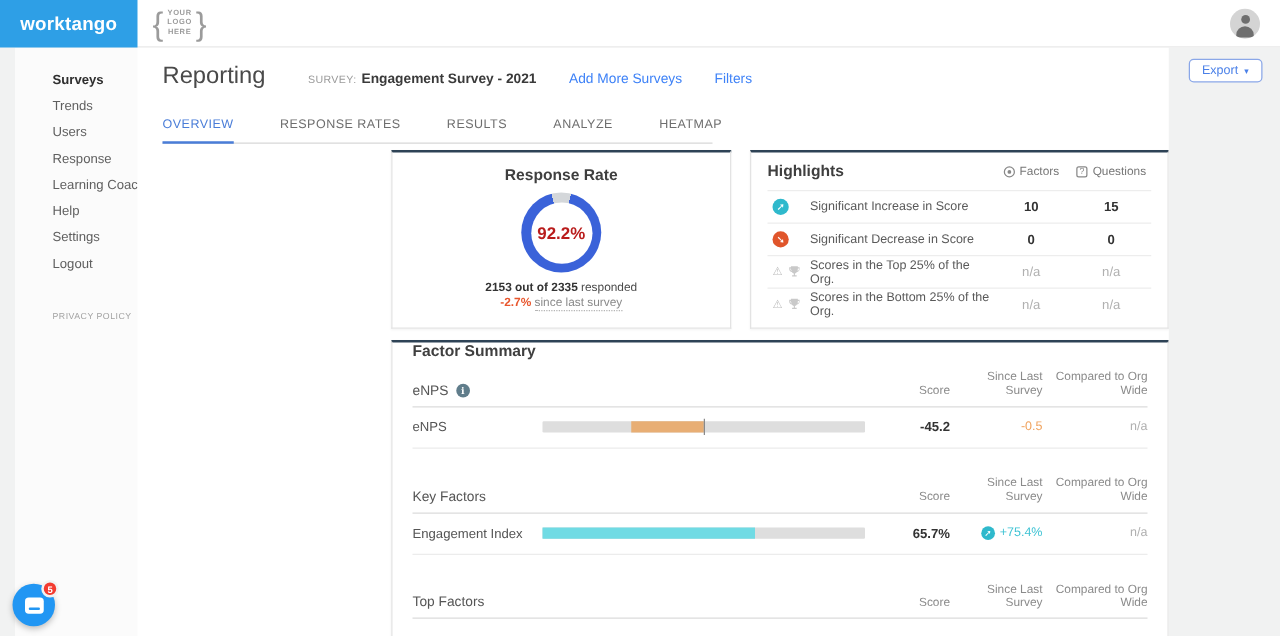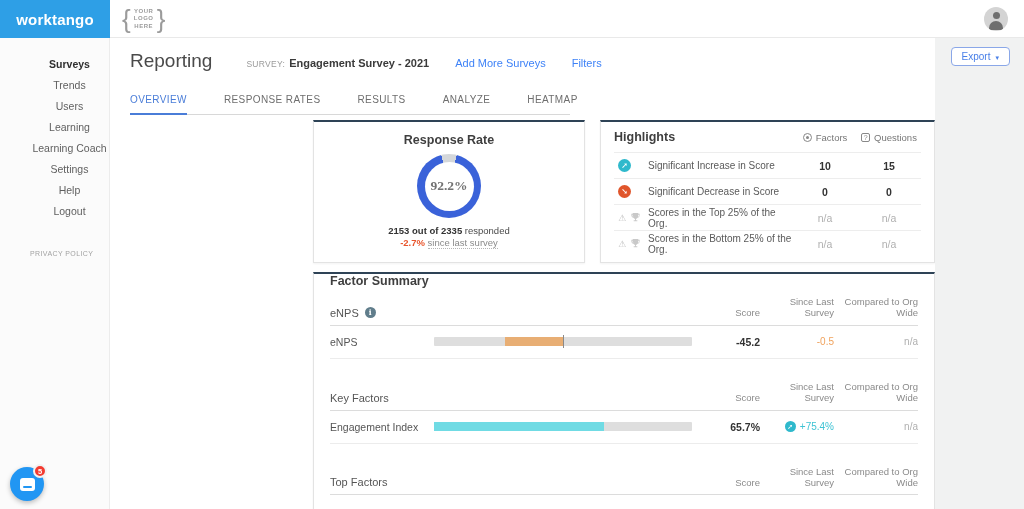--- a/index.html
+++ b/index.html
@@ -18,22 +18,22 @@
   #client-logo .stack { width:26px; font-size:6px; font-weight:bold;
     text-align:center; line-height:1.25; letter-spacing:.5px; word-spacing:26px; }
   #avatar { position:absolute; right:16px; top:7px; width:24px; height:24px;
     border-radius:50%; background:#d4d4d4; overflow:hidden; cursor:pointer; }
   #avatar .head { position:absolute; left:8.5px; top:5px; width:7px; height:7px;
     border-radius:50%; background:#6f6f6f; }
   #avatar .body { position:absolute; left:5px; top:14px; width:14px; height:9px;
     border-radius:7px 7px 0 0; background:#6f6f6f; }
 
   
-  #sidebar { position:absolute; left:0; top:38px; bottom:0; width:110px;
-    background:#fbfbfb; border-right:1px solid #ececec;text-align:center; }
+  #sidebar { position:absolute; left:12px; top:38px; bottom:0; width:110px;
+    background:#fbfbfb; border-right:1px solid #ececec; }
   .nav-item { padding:0 0 0 30px; height:21px; line-height:21px; font-size:10.5px;
     color:#5f5f5f; cursor:pointer; white-space:nowrap; }
   .nav-item.active { color:#2f2f2f; font-weight:bold; }
   #sidebar nav { padding-top:16px; }
   #privacy { position:absolute; left:30px; top:212px; font-size:7px; color:#a2a2a2;
     letter-spacing:.4px; }
 
   
   #main { position:absolute; left:110px; top:38px; width:825px; bottom:0;
     background:#fff; overflow:hidden; }
@@ -62,21 +62,21 @@
   #row1 { display:flex; }
 
   
   #rr-card { width:272px; height:143px; }
   #rr-title { text-align:center; font-size:12.5px; font-weight:bold; color:#3f3f3f;
     margin-top:11px; }
   #donut { width:64px; height:64px; border-radius:50%; margin:7px auto 0;
     display:flex; align-items:center; justify-content:center; }
   #donut-hole { width:49px; height:49px; border-radius:50%; background:#fff;
     display:flex; align-items:center; justify-content:center; font-size:13.5px;
-    font-weight:bold; color:#737373;font-family:Liberation Serif, serif; }
+    font-weight:bold; color:#b91c1c; }
   #rr-detail { text-align:center; font-size:9.5px; color:#4a4a4a; margin-top:7px; }
   #rr-detail b { color:#333; }
   #rr-change { text-align:center; font-size:9.5px; color:#8a8a8a; margin-top:1px; }
   #rr-change .delta { color:#e8562d; font-weight:bold; }
   #rr-change .rest { border-bottom:1px dotted #b5b5b5; }
 
   
   #hl-card { width:335px; height:143px; margin-left:15px; padding:0 13px; }
   #hl-head { display:flex; align-items:center; height:30px; }
   #hl-title { font-size:12.5px; font-weight:bold; color:#3f3f3f; flex:1; }
@@ -162,24 +162,24 @@
     <div class="head"></div>
     <div class="body"></div>
   </div>
 </div>
 
 <div id="sidebar">
   <nav>
     <div class="nav-item active">Surveys</div>
     <div class="nav-item">Trends</div>
     <div class="nav-item">Users</div>
-    <div class="nav-item">Learning</div>
+    <div class="nav-item">Response</div>
     <div class="nav-item">Learning Coach</div>
+    <div class="nav-item">Help</div>
     <div class="nav-item">Settings</div>
-    <div class="nav-item">Help</div>
     <div class="nav-item">Logout</div>
   </nav>
   <div id="privacy">PRIVACY POLICY</div>
 </div>
 
 <button id="export-btn">
   <span>Export</span><span class="caret">▾</span>
 </button>
 
 <div id="main">

